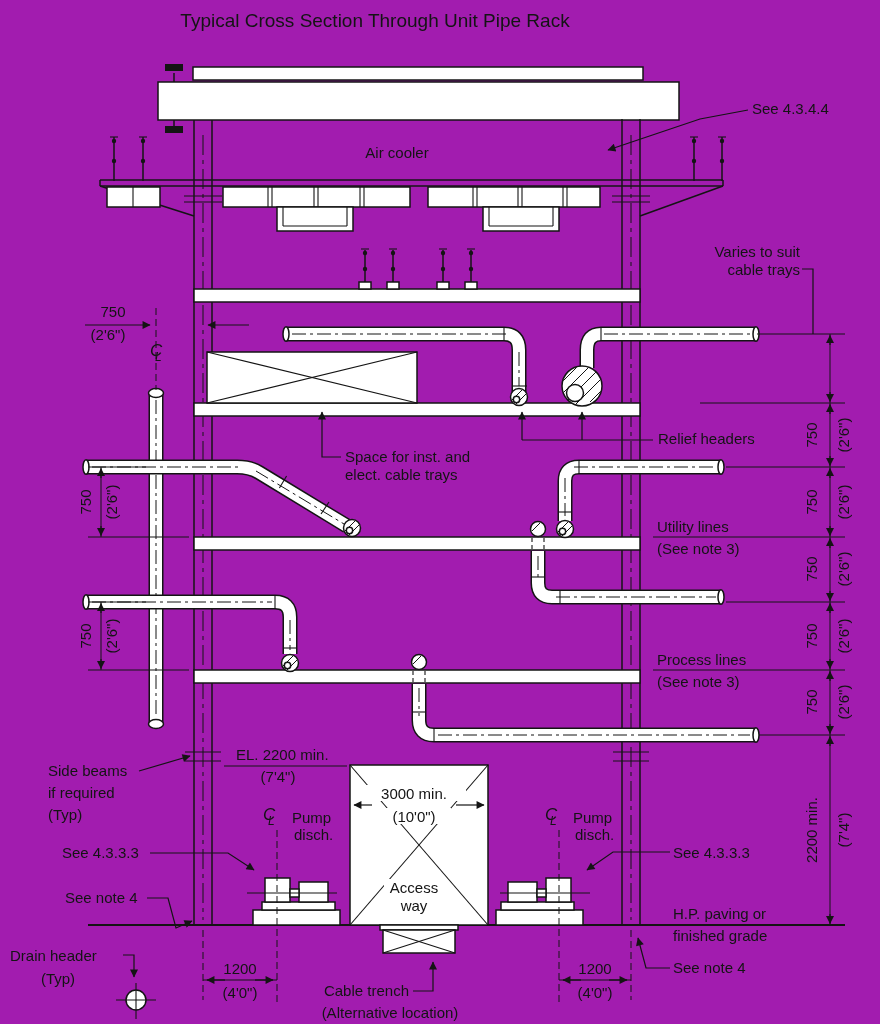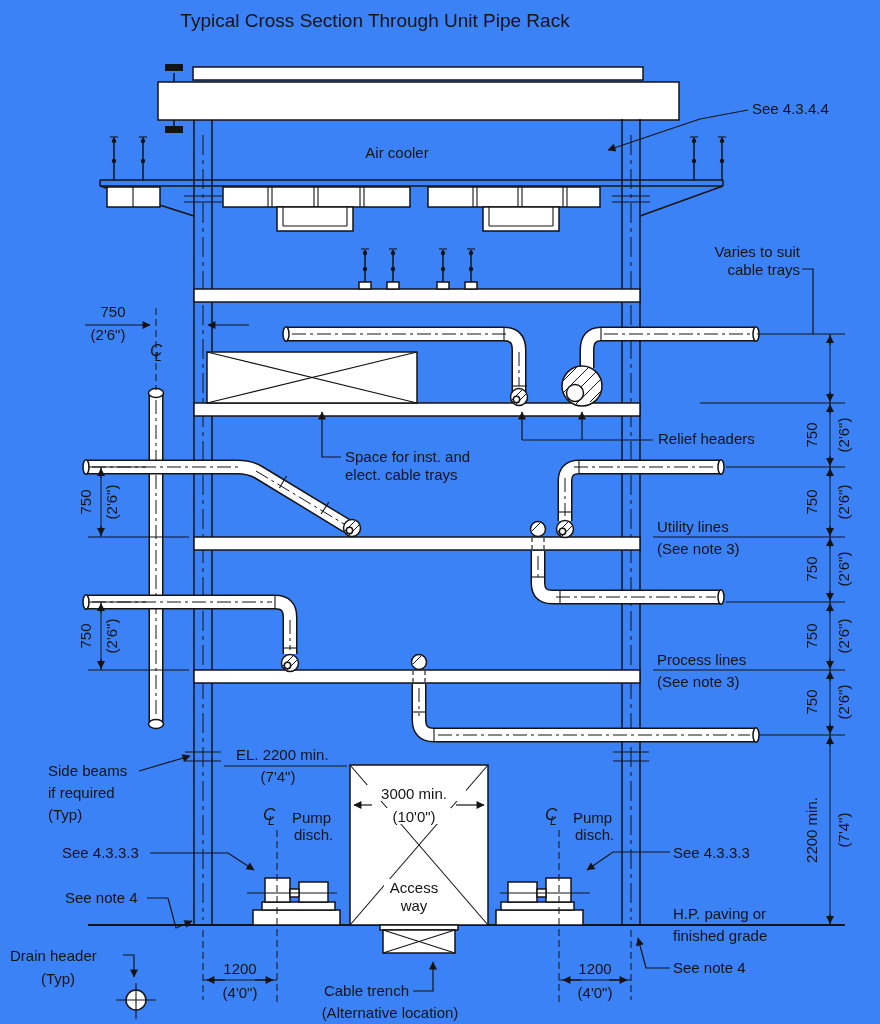--- a/index.html
+++ b/index.html
@@ -1,16 +1,16 @@
 <!DOCTYPE html>
 <html><head>
 <meta charset="utf-8">
 <style>
   html,body{margin:0;padding:0;background:#fff;}
-  .page{width:880px;height:1024px;position:relative;background:#3b82f6;overflow:hidden;}
+  .page{width:880px;height:1024px;position:relative;background:#a21caf;overflow:hidden;}
   svg{display:block;}
   text{font-family:"Liberation Sans","DejaVu Sans",sans-serif;font-size:15px;fill:#141414;}
   .title{font-size:19px;}
   .ln{stroke:#141414;stroke-width:1.5;fill:none;}
   .thin{stroke:#141414;stroke-width:1.1;fill:none;}
   .wf{fill:#fff;stroke:#141414;stroke-width:1.5;}
   .sf{fill:#141414;stroke:none;}
   .tubeO{fill:none;stroke:#141414;stroke-width:15;stroke-linejoin:round;stroke-linecap:butt;}
   .tubeI{fill:none;stroke:#fff;stroke-width:12;stroke-linejoin:round;stroke-linecap:butt;}
   .pcl{stroke:#141414;stroke-width:1;fill:none;stroke-dasharray:14 4 3 4;}

